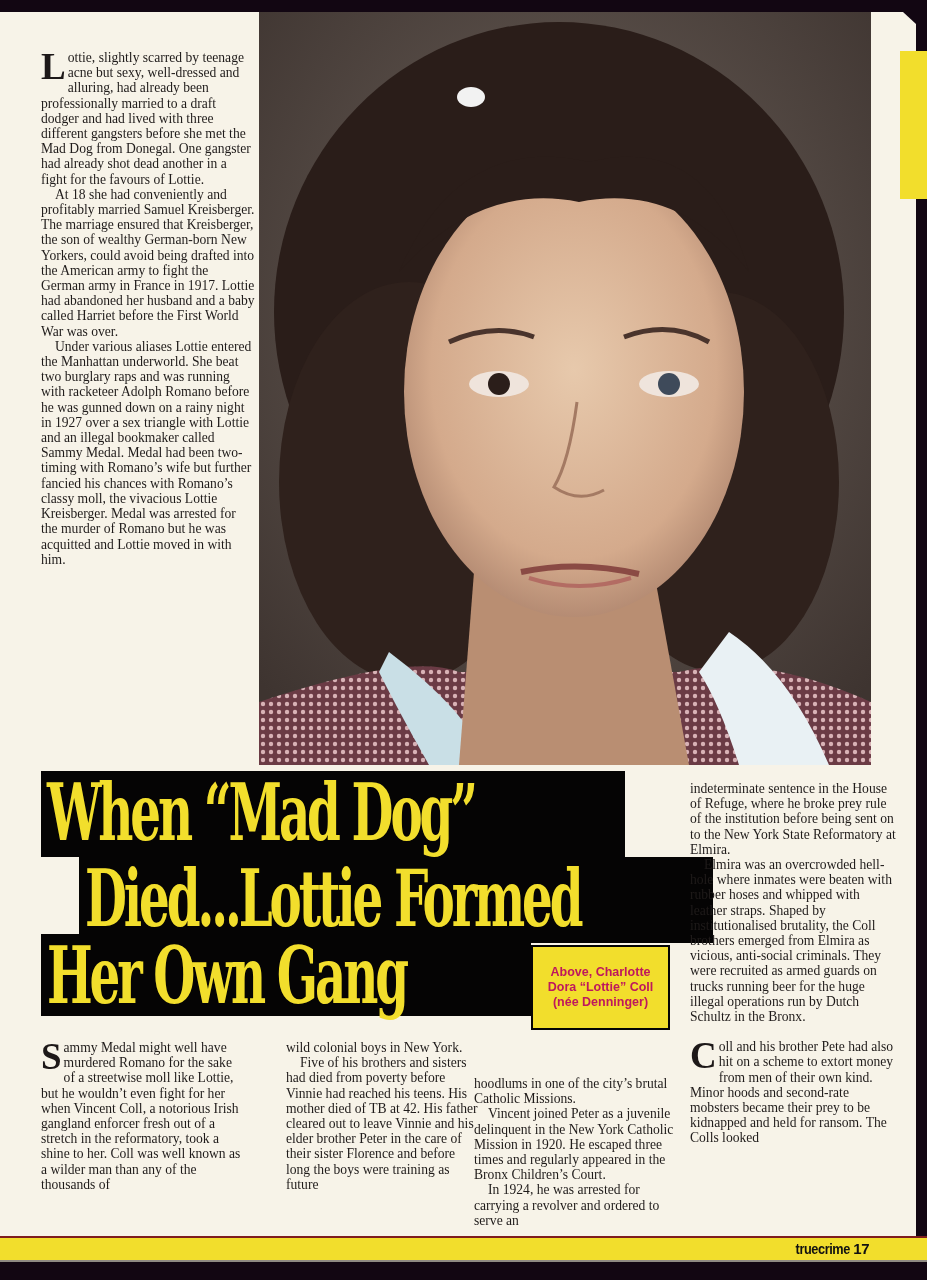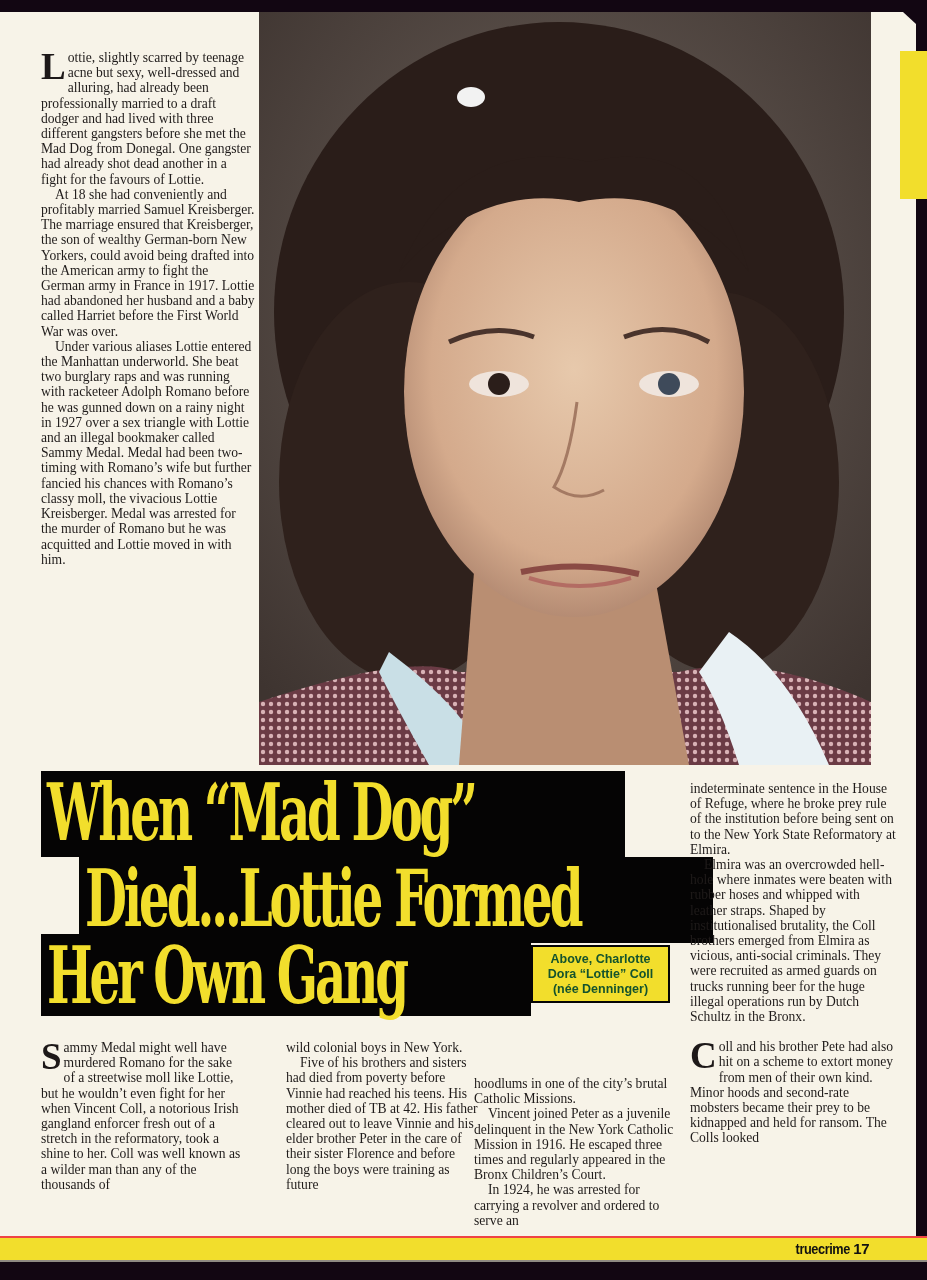--- a/index.html
+++ b/index.html
@@ -36,29 +36,29 @@
   .headline-wrap { position: absolute; left: 41px; top: 771px; }
   .hl-line {
     position: absolute; left: 0; background: #050404; color: #f2de2c;
     font-family: "DejaVu Serif", "Liberation Serif", serif; font-weight: bold;
     font-size: 78px; line-height: 84px; letter-spacing: -5px;
     transform-origin: left top; white-space: nowrap; padding-left: 6px;
     overflow: visible;
   }
   .hl-line span { display: inline-block; transform: scaleX(0.62); transform-origin: left center; }
   .caption {
-    position: absolute; left: 531px; top: 945px; width: 139px; height: 58px;
+    position: absolute; left: 531px; top: 945px; width: 139px; height: 85px;
     background: #f2de2c; border: 2px solid #050404; box-sizing: border-box;
     font-family: "Liberation Sans", "DejaVu Sans", sans-serif; font-weight: bold;
-    font-size: 12.5px; line-height: 15px; color: #14532d; text-align: center;
+    font-size: 12.5px; line-height: 15px; color: #be185d; text-align: center;
     display: flex; align-items: center; justify-content: center; padding: 4px;
   }
   .footer-bar {
     position: absolute; left: 0; top: 1236px; width: 927px; height: 22px;
-    background: #f2de2c; border-top: 2px solid #ef4444; border-bottom: 2px solid #8f8a82;
+    background: #f2de2c; border-top: 2px solid #7f1d1d; border-bottom: 2px solid #8f8a82;
   }
   .footer-label {
     position: absolute; right: 58px; top: 2px;
     font-family: "Liberation Sans", "DejaVu Sans", sans-serif; font-weight: bold;
     font-size: 15px; color: #111; letter-spacing: -0.5px;
   }
   .footer-label .brand { display: inline-block; transform: scaleX(0.85); transform-origin: right center; }
 </style>
 </head>
 <body>
@@ -154,21 +154,21 @@
   </p>
 </div>
 
 <div class="col" style="left:259px; top:1040px; width:195px;margin-left:27px;">
   <p class="first">wild colonial boys in New York.</p>
   <p>Five of his brothers and sisters had died from poverty before Vinnie had reached his teens. His mother died of TB at 42. His father cleared out to leave Vinnie and his elder brother Peter in the care of their sister Florence and before long the boys were training as future</p>
 </div>
 
 <div class="col" style="left:474px; top:1076px; width:200px;">
   <p class="first">hoodlums in one of the city’s brutal Catholic Missions.</p>
-  <p>Vincent joined Peter as a juvenile delinquent in the New York Catholic Mission in 1916. He escaped three times and regularly appeared in the Bronx Children’s Court.</p>
+  <p>Vincent joined Peter as a juvenile delinquent in the New York Catholic Mission in 1920. He escaped three times and regularly appeared in the Bronx Children’s Court.</p>
   <p>In 1924, he was arrested for carrying a revolver and ordered to serve an</p>
 </div>
 
 <div class="footer-bar">
   <div class="footer-label">
     <span class="brand">truecrime</span>
     <span>17</span>
   </div>
 </div>
 

